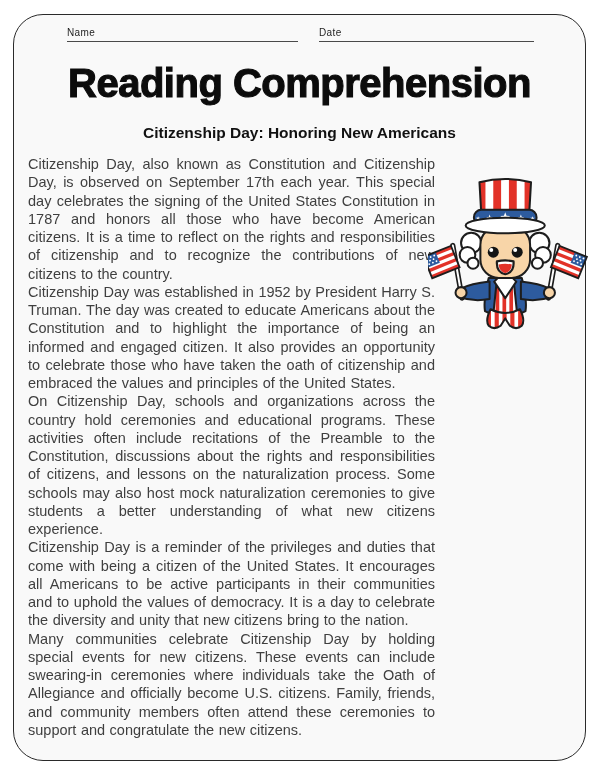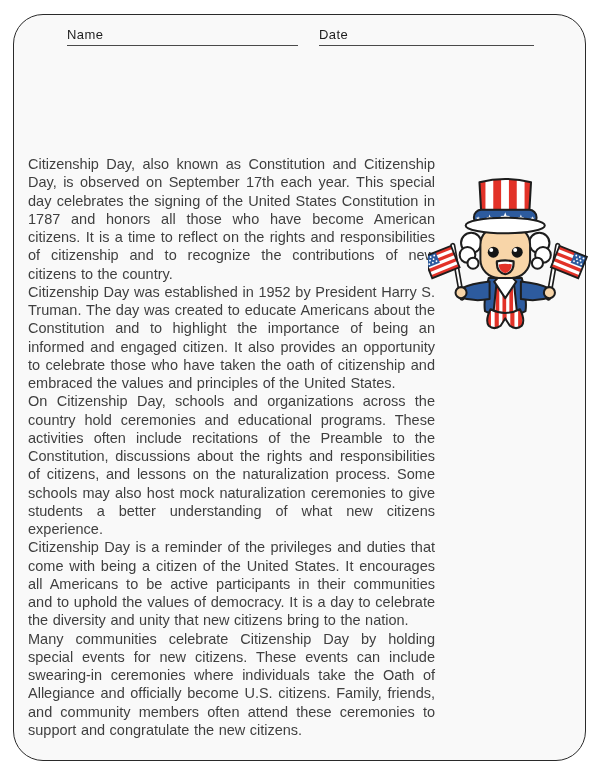--- a/index.html
+++ b/index.html
@@ -16,21 +16,21 @@
     position:absolute;left:13px;top:14px;width:573px;height:747px;
     background:var(--paper);
     border:1.6px solid #2a2a2a;
     border-radius:30px;
   }
   
   .fields{position:absolute;left:53px;top:12px;right:40px;display:flex;gap:21px;}
   .field{display:flex;flex-direction:column;}
   .field-name{width:231px;}
   .field-date{width:215px;}
-  .field-label{font-size:13px;color:#1e1e1e;letter-spacing:.4px;padding-bottom:3px;}
+  .field-label{font-size:10px;color:#1e1e1e;letter-spacing:.4px;padding-bottom:3px;}
   .field-line{border-bottom:1.6px solid #4a4a4a;height:1px;width:100%;}
   
   .title{
     position:absolute;top:46px;left:0;right:0;text-align:center;
     font-size:40px;font-weight:bold;color:#0c0c0c;letter-spacing:-.5px;
     -webkit-text-stroke:1.1px #0c0c0c;
   }
   .subtitle{
     position:absolute;top:109px;left:0;right:0;text-align:center;
     font-size:15.5px;color:#111;
@@ -65,20 +65,22 @@
     <div class="field field-name">
       <span class="field-label">Name</span>
       <div class="field-line"></div>
     </div>
     <div class="field field-date">
       <span class="field-label">Date</span>
       <div class="field-line"></div>
     </div>
   </div>
 
+  <h1 class="title">Reading Comprehension</h1>
+  <h2 class="subtitle">Citizenship Day: Honoring New Americans</h2>
 
   <div class="passage">
       <p class="para">Citizenship Day, also known as Constitution and Citizenship Day, is observed on September 17th each year. This special day celebrates the signing of the United States Constitution in 1787 and honors all those who have become American citizens. It is a time to reflect on the rights and responsibilities of citizenship and to recognize the contributions of new citizens to the country.</p>
       <p class="para">Citizenship Day was established in 1952 by President Harry S. Truman. The day was created to educate Americans about the Constitution and to highlight the importance of being an informed and engaged citizen. It also provides an opportunity to celebrate those who have taken the oath of citizenship and embraced the values and principles of the United States.</p>
       <p class="para">On Citizenship Day, schools and organizations across the country hold ceremonies and educational programs. These activities often include recitations of the Preamble to the Constitution, discussions about the rights and responsibilities of citizens, and lessons on the naturalization process. Some schools may also host mock naturalization ceremonies to give students a better understanding of what new citizens experience.</p>
       <p class="para">Citizenship Day is a reminder of the privileges and duties that come with being a citizen of the United States. It encourages all Americans to be active participants in their communities and to uphold the values of democracy. It is a day to celebrate the diversity and unity that new citizens bring to the nation.</p>
       <p class="para">Many communities celebrate Citizenship Day by holding special events for new citizens. These events can include swearing-in ceremonies where individuals take the Oath of Allegiance and officially become U.S. citizens. Family, friends, and community members often attend these ceremonies to support and congratulate the new citizens.</p>
     </div>
 
   <div class="illustration">

